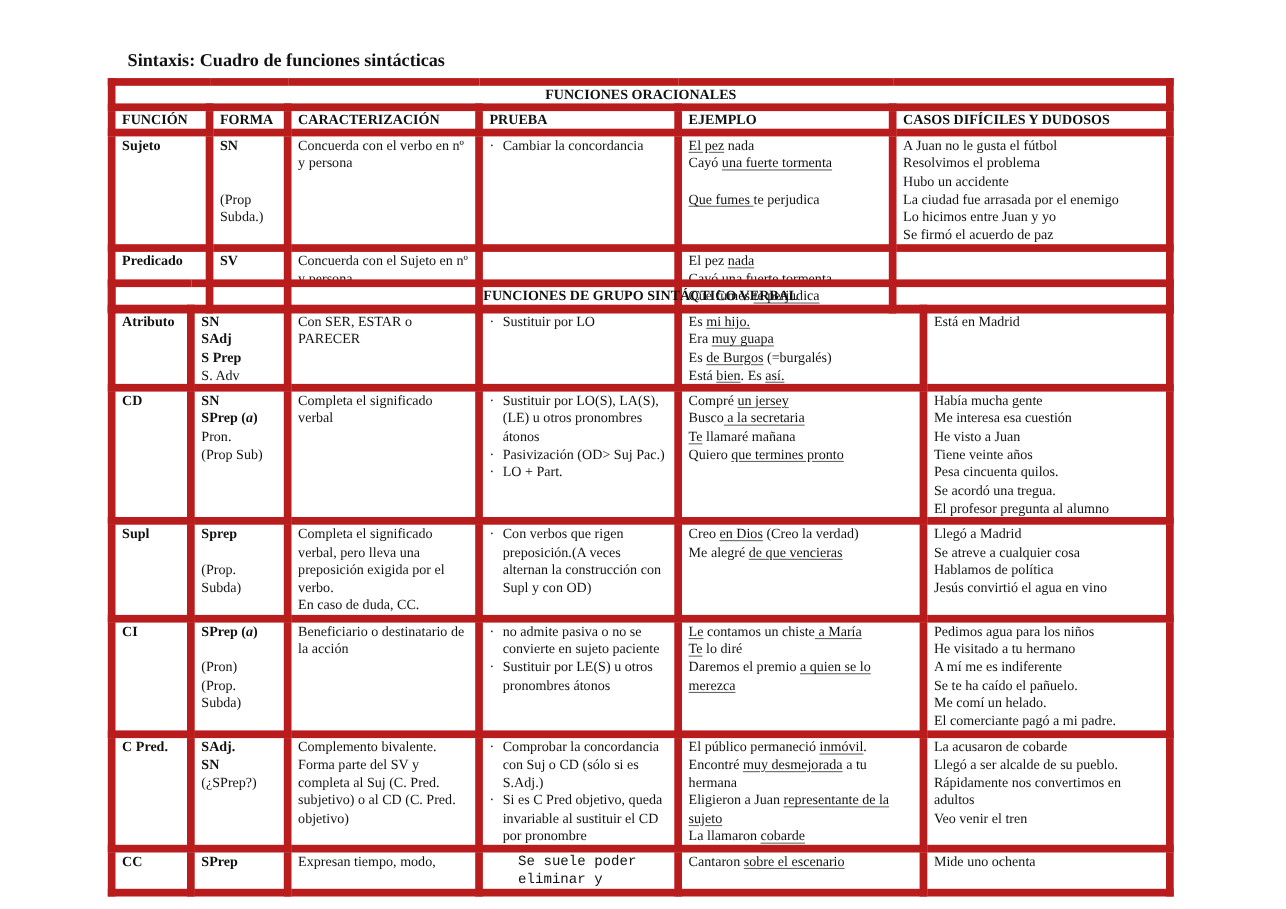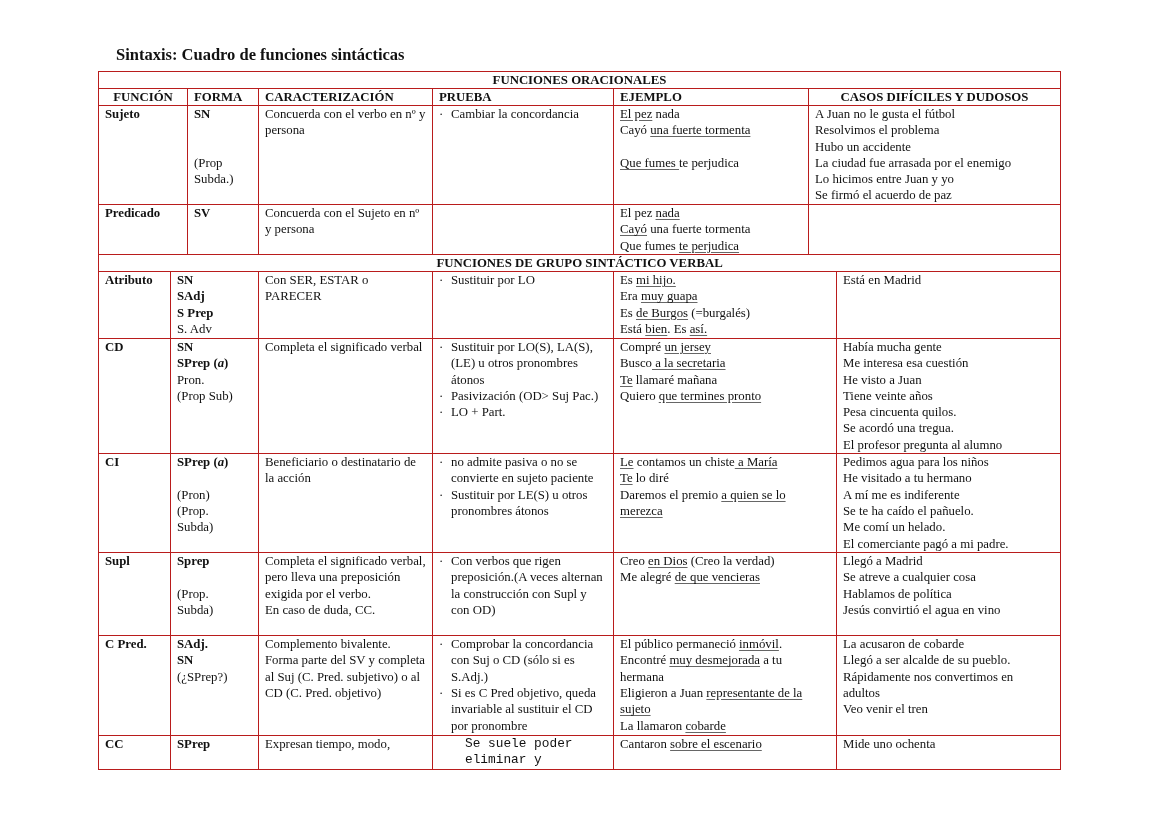--- a/index.html
+++ b/index.html
@@ -1,23 +1,23 @@
 <!DOCTYPE html>
 <html><head>
 <meta charset="utf-8">
 <style>
   html, body { margin: 0; padding: 0; background: #ffffff; }
   body { width: 1169px; height: 826px; position: relative; overflow: hidden;
          font-family: "Liberation Serif", "DejaVu Serif", serif; color: #111; }
   .title { position: absolute; left: 116px; top: 45px; font-size: 16.5px; font-weight: bold; }
   table { position: absolute; left: 98px; border-collapse: collapse; table-layout: fixed;
           font-size: 12.8px; line-height: 16.3px; }
-  td, th { border: 1px solid #b91c1c; vertical-align: top; padding: 0 6px; text-align: left; }
+  td, th { border: 7px solid #b91c1c; vertical-align: top; padding: 0 6px; text-align: left; }
   th { font-weight: bold; text-align: left; line-height: 15px; padding-top: 1px; }
-  th.left { text-align: center; }
+  th.left { text-align: left; }
   .section { text-align: center; font-weight: bold; line-height: 15px; padding-top: 1px; }
   .b { font-weight: bold; }
   .line { display: block; white-space: nowrap; }
   .wrap { display: block; }
   .bullet { display: flex; }
   .bullet .dot { width: 12px; flex: 0 0 12px; }
   u { text-decoration: underline; text-decoration-color: #666; text-underline-offset: 2px; }
 </style>
 </head>
 <body>
@@ -175,20 +175,49 @@
         <td>
           <span class="line">Había mucha gente</span>
           <span class="line">Me interesa esa cuestión</span>
           <span class="line">He visto a Juan</span>
           <span class="line">Tiene veinte años</span>
           <span class="line">Pesa cincuenta quilos.</span>
           <span class="line">Se acordó una tregua.</span>
           <span class="line">El profesor pregunta al alumno</span>
         </td>
       </tr>
+      <tr style="height: 83px;">
+        <td class="b">Supl</td>
+        <td>
+          <span class="line b">Sprep</span>
+          <span class="line">&nbsp;</span>
+          <span class="line">(Prop.</span>
+          <span class="line">Subda)</span>
+        </td>
+        <td>
+          <span class="wrap">Completa el significado verbal, pero lleva una preposición exigida por el verbo.</span>
+          <span class="wrap">En caso de duda, CC.</span>
+        </td>
+        <td>
+          <div class="bullet">
+            <span class="dot">·</span>
+            <span>Con verbos que rigen preposición.(A veces alternan la construcción con Supl y con OD)</span>
+          </div>
+        </td>
+        <td>
+          <span class="line">Creo <u>en Dios</u> (Creo la verdad)</span>
+          <span class="line">Me alegré <u>de que vencieras</u></span>
+        </td>
+        <td>
+          <span class="line">Llegó a Madrid</span>
+          <span class="line">Se atreve a cualquier cosa</span>
+          <span class="line">Hablamos de política</span>
+          <span class="line">Jesús convirtió el agua en vino</span>
+        </td>
+      </tr>
       <tr style="height: 99px;">
         <td class="b">CI</td>
         <td>
           <span class="line b">SPrep (<i>a</i>)</span>
           <span class="line">&nbsp;</span>
           <span class="line">(Pron)</span>
           <span class="line">(Prop.</span>
           <span class="line">Subda)</span>
         </td>
         <td>
@@ -212,49 +241,20 @@
         </td>
         <td>
           <span class="line">Pedimos agua para los niños</span>
           <span class="line">He visitado a tu hermano</span>
           <span class="line">A mí me es indiferente</span>
           <span class="line">Se te ha caído el pañuelo.</span>
           <span class="line">Me comí un helado.</span>
           <span class="line">El comerciante pagó a mi padre.</span>
         </td>
       </tr>
-      <tr style="height: 83px;">
-        <td class="b">Supl</td>
-        <td>
-          <span class="line b">Sprep</span>
-          <span class="line">&nbsp;</span>
-          <span class="line">(Prop.</span>
-          <span class="line">Subda)</span>
-        </td>
-        <td>
-          <span class="wrap">Completa el significado verbal, pero lleva una preposición exigida por el verbo.</span>
-          <span class="wrap">En caso de duda, CC.</span>
-        </td>
-        <td>
-          <div class="bullet">
-            <span class="dot">·</span>
-            <span>Con verbos que rigen preposición.(A veces alternan la construcción con Supl y con OD)</span>
-          </div>
-        </td>
-        <td>
-          <span class="line">Creo <u>en Dios</u> (Creo la verdad)</span>
-          <span class="line">Me alegré <u>de que vencieras</u></span>
-        </td>
-        <td>
-          <span class="line">Llegó a Madrid</span>
-          <span class="line">Se atreve a cualquier cosa</span>
-          <span class="line">Hablamos de política</span>
-          <span class="line">Jesús convirtió el agua en vino</span>
-        </td>
-      </tr>
       <tr style="height: 100px;">
         <td class="b">C Pred.</td>
         <td>
           <span class="line b">SAdj.</span>
           <span class="line b">SN</span>
           <span class="line">(¿SPrep?)</span>
         </td>
         <td>
           <span class="wrap">Complemento bivalente. Forma parte del SV y completa al Suj  (C. Pred. subjetivo) o al CD (C. Pred. objetivo)</span>
         </td>

